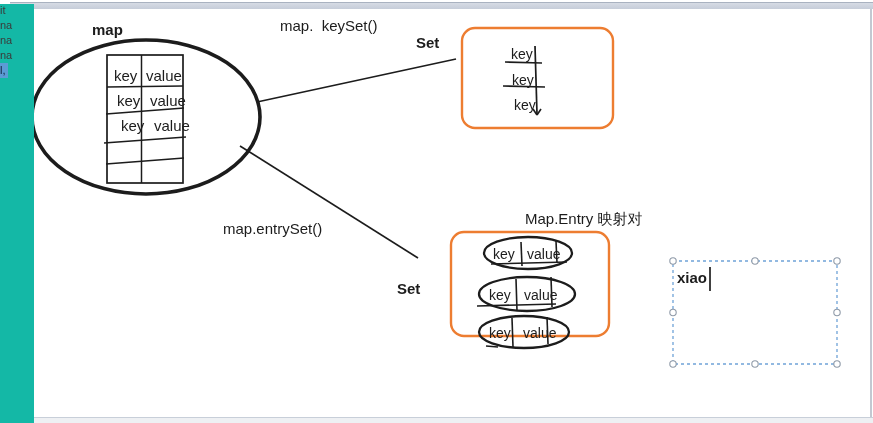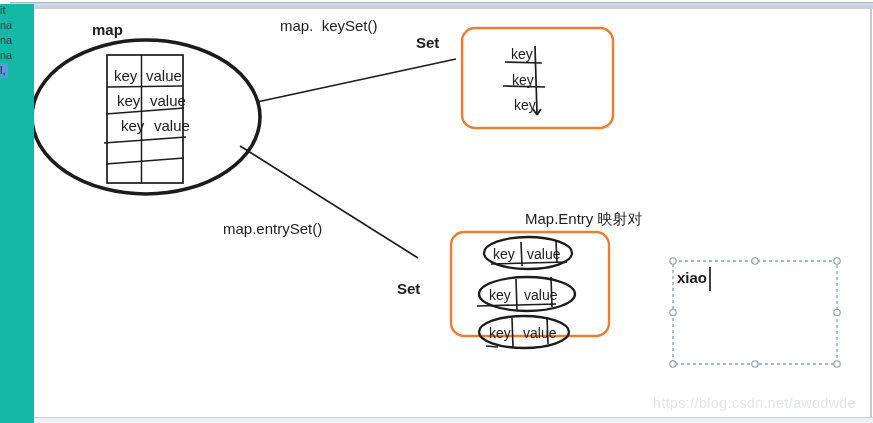--- a/index.html
+++ b/index.html
@@ -149,15 +149,14 @@
         <circle cx="837" cy="261" r="3.2"></circle>
         <circle cx="673" cy="312.5" r="3.2"></circle>
         <circle cx="837" cy="312.5" r="3.2"></circle>
         <circle cx="673" cy="364" r="3.2"></circle>
         <circle cx="755" cy="364" r="3.2"></circle>
         <circle cx="837" cy="364" r="3.2"></circle>
       </g>
     </g>
   </svg>
 
-  <div class="watermark">https://blog.csdn.net/awodwde</div>
 
 </div>
 
 </body></html>

